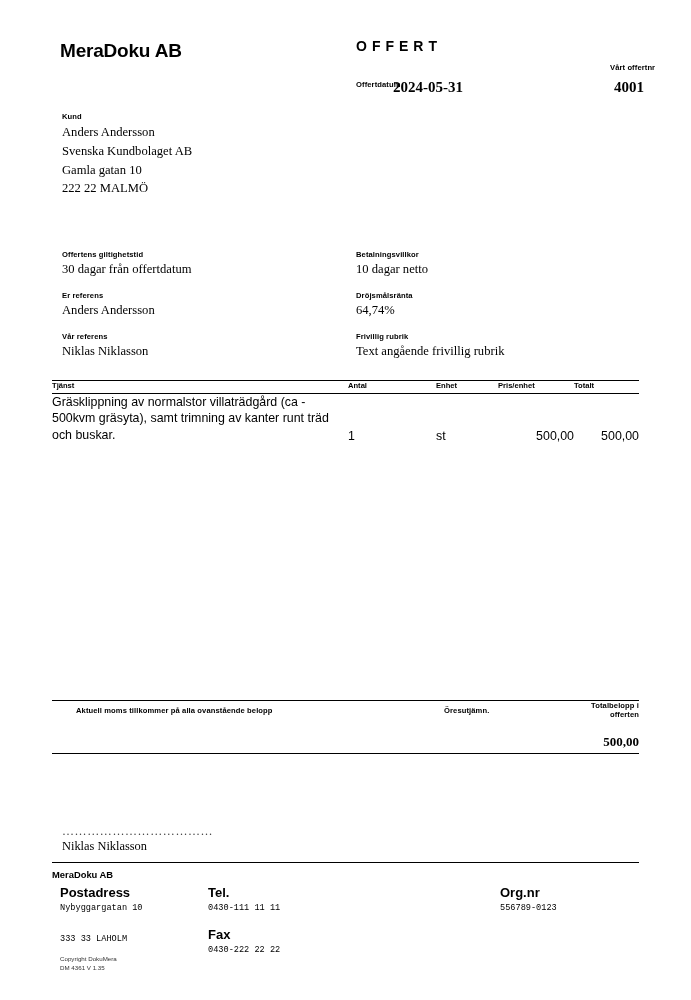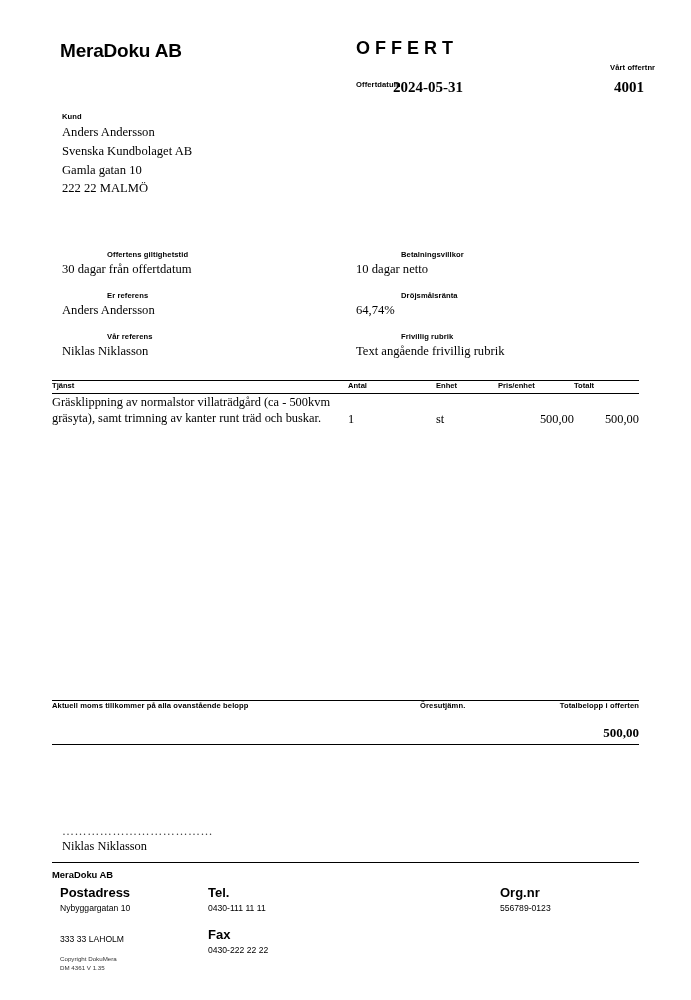--- a/index.html
+++ b/index.html
@@ -52,38 +52,38 @@
     font-family: "Liberation Sans", sans-serif;
     font-weight: bold;
     font-size: 19px;
     letter-spacing: -0.2px;
   }
   .doc-type {
     position: absolute;
     left: 356px; top: 38px;
     font-family: "Liberation Sans", sans-serif;
     font-weight: bold;
-    font-size: 18px;
+    font-size: 14px;
     letter-spacing: 5px;
   }
   .hdr-date-lbl  { position: absolute; left: 356px; top: 80px; }
   .hdr-date-val  { position: absolute; left: 356px; top: 78px; }
   .hdr-no-lbl    { position: absolute; left: 610px; top: 63px; }
   .hdr-no-val    { position: absolute; left: 577px; top: 78px; }
 
   
   .cust-block { position: absolute; left: 62px; top: 112px; }
   .cust-block .lbl { margin-bottom: 4px; }
   .cust-block .val { margin-bottom: 3px; }
 
   
   .terms-left  { position: absolute; left: 62px;  top: 250px; width: 285px; }
   .terms-right { position: absolute; left: 356px; top: 250px; width: 300px; }
   .term-group { margin-bottom: 13px; }
-  .term-group .lbl { margin-bottom: 3px; margin-left: 45px; }
+  .term-group .lbl { margin-bottom: 3px; }
 
   
   .table-wrap {
     position: absolute;
     left: 52px; top: 380px;
     width: 587px;
   }
   .rule-thin  { border-top: 1px solid #000; height: 0; font-size: 0; line-height: 0; }
   .rule-thick { border-top: 1.6px solid #000; height: 0; font-size: 0; line-height: 0; }
 
@@ -101,21 +101,21 @@
   table.items th {
     font-family: "Liberation Sans", sans-serif;
     font-weight: bold;
     font-size: 7.6px;
     text-align: left;
     padding: 0 0 3px 0;
     vertical-align: bottom;
     white-space: nowrap;
   }
   table.items td {
-    font-family: Liberation Serif, serif;
+    font-family: Liberation Sans, sans-serif;
     font-size: 12.4px;
     vertical-align: bottom;
     padding: 0;
   }
   td.num { text-align: right; }
   .desc-cell {
     padding-top: 20px;
     line-height: 1.32;
   }
   .row-cell { padding-bottom: 0; }
@@ -124,22 +124,23 @@
   .items-spacer { height: 236px; }
 
   
   .totals-wrap {
     position: absolute;
     left: 52px; top: 700px;
     width: 587px;
   }
   .totals-head {
     display: flex;
-    align-items: flex-start;
+    align-items: center;
     padding-bottom: 2px;
+    margin-left: 24px;
   }
   .totals-head .t-note { flex: 0 0 368px; }
   .totals-head .t-ore  { flex: 0 0 120px; }
   .totals-head .t-sum  { flex: 1 1 auto; text-align: right; }
   .totals-amount {
     text-align: right;
     font-family: "Liberation Serif", serif;
     font-weight: bold;
     font-size: 13px;
     padding-top: 13px;
@@ -194,21 +195,21 @@
   .fcol-post { left: 8px; }
   .fcol-tel  { left: 156px; }
   .fcol-org  { left: 448px; }
   .f-lbl {
     font-family: "Liberation Sans", sans-serif;
     font-weight: bold;
     font-size: 13px;
     margin-bottom: 3px;
   }
   .f-val {
-    font-family: Liberation Sans, sans-serif;
+    font-family: Liberation Mono, monospace;
     font-size: 8.6px;
     margin-bottom: 3px;
   }
   .f-gap { height: 18px; }
   .copyright {
     position: absolute;
     left: 60px; top: 955px;
     font-family: "Liberation Sans", sans-serif;
     font-size: 6.2px;
     line-height: 1.45;

